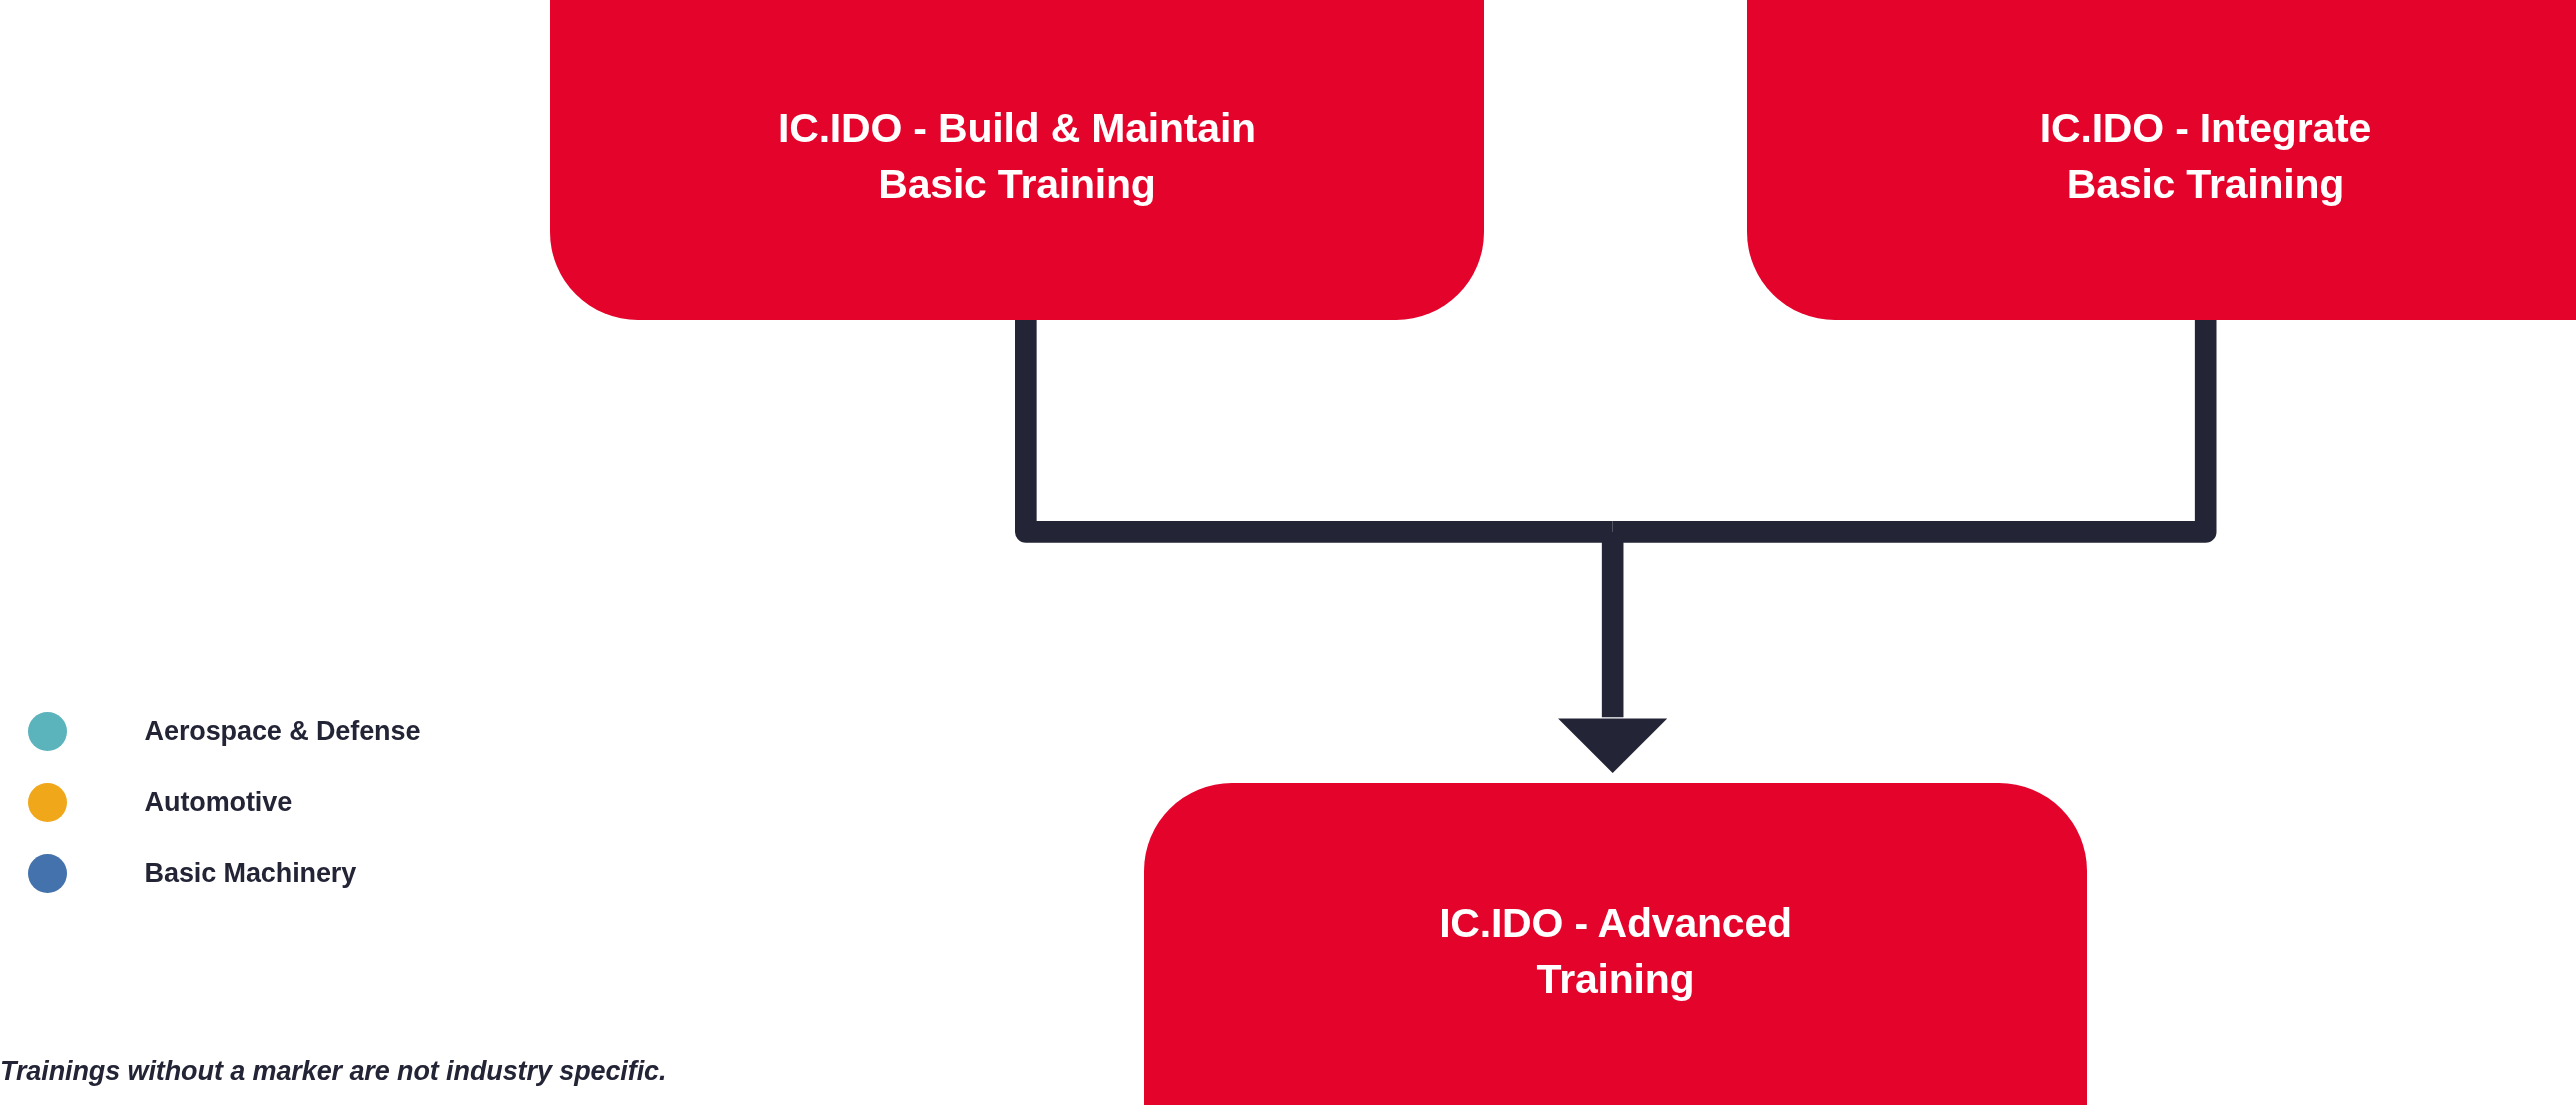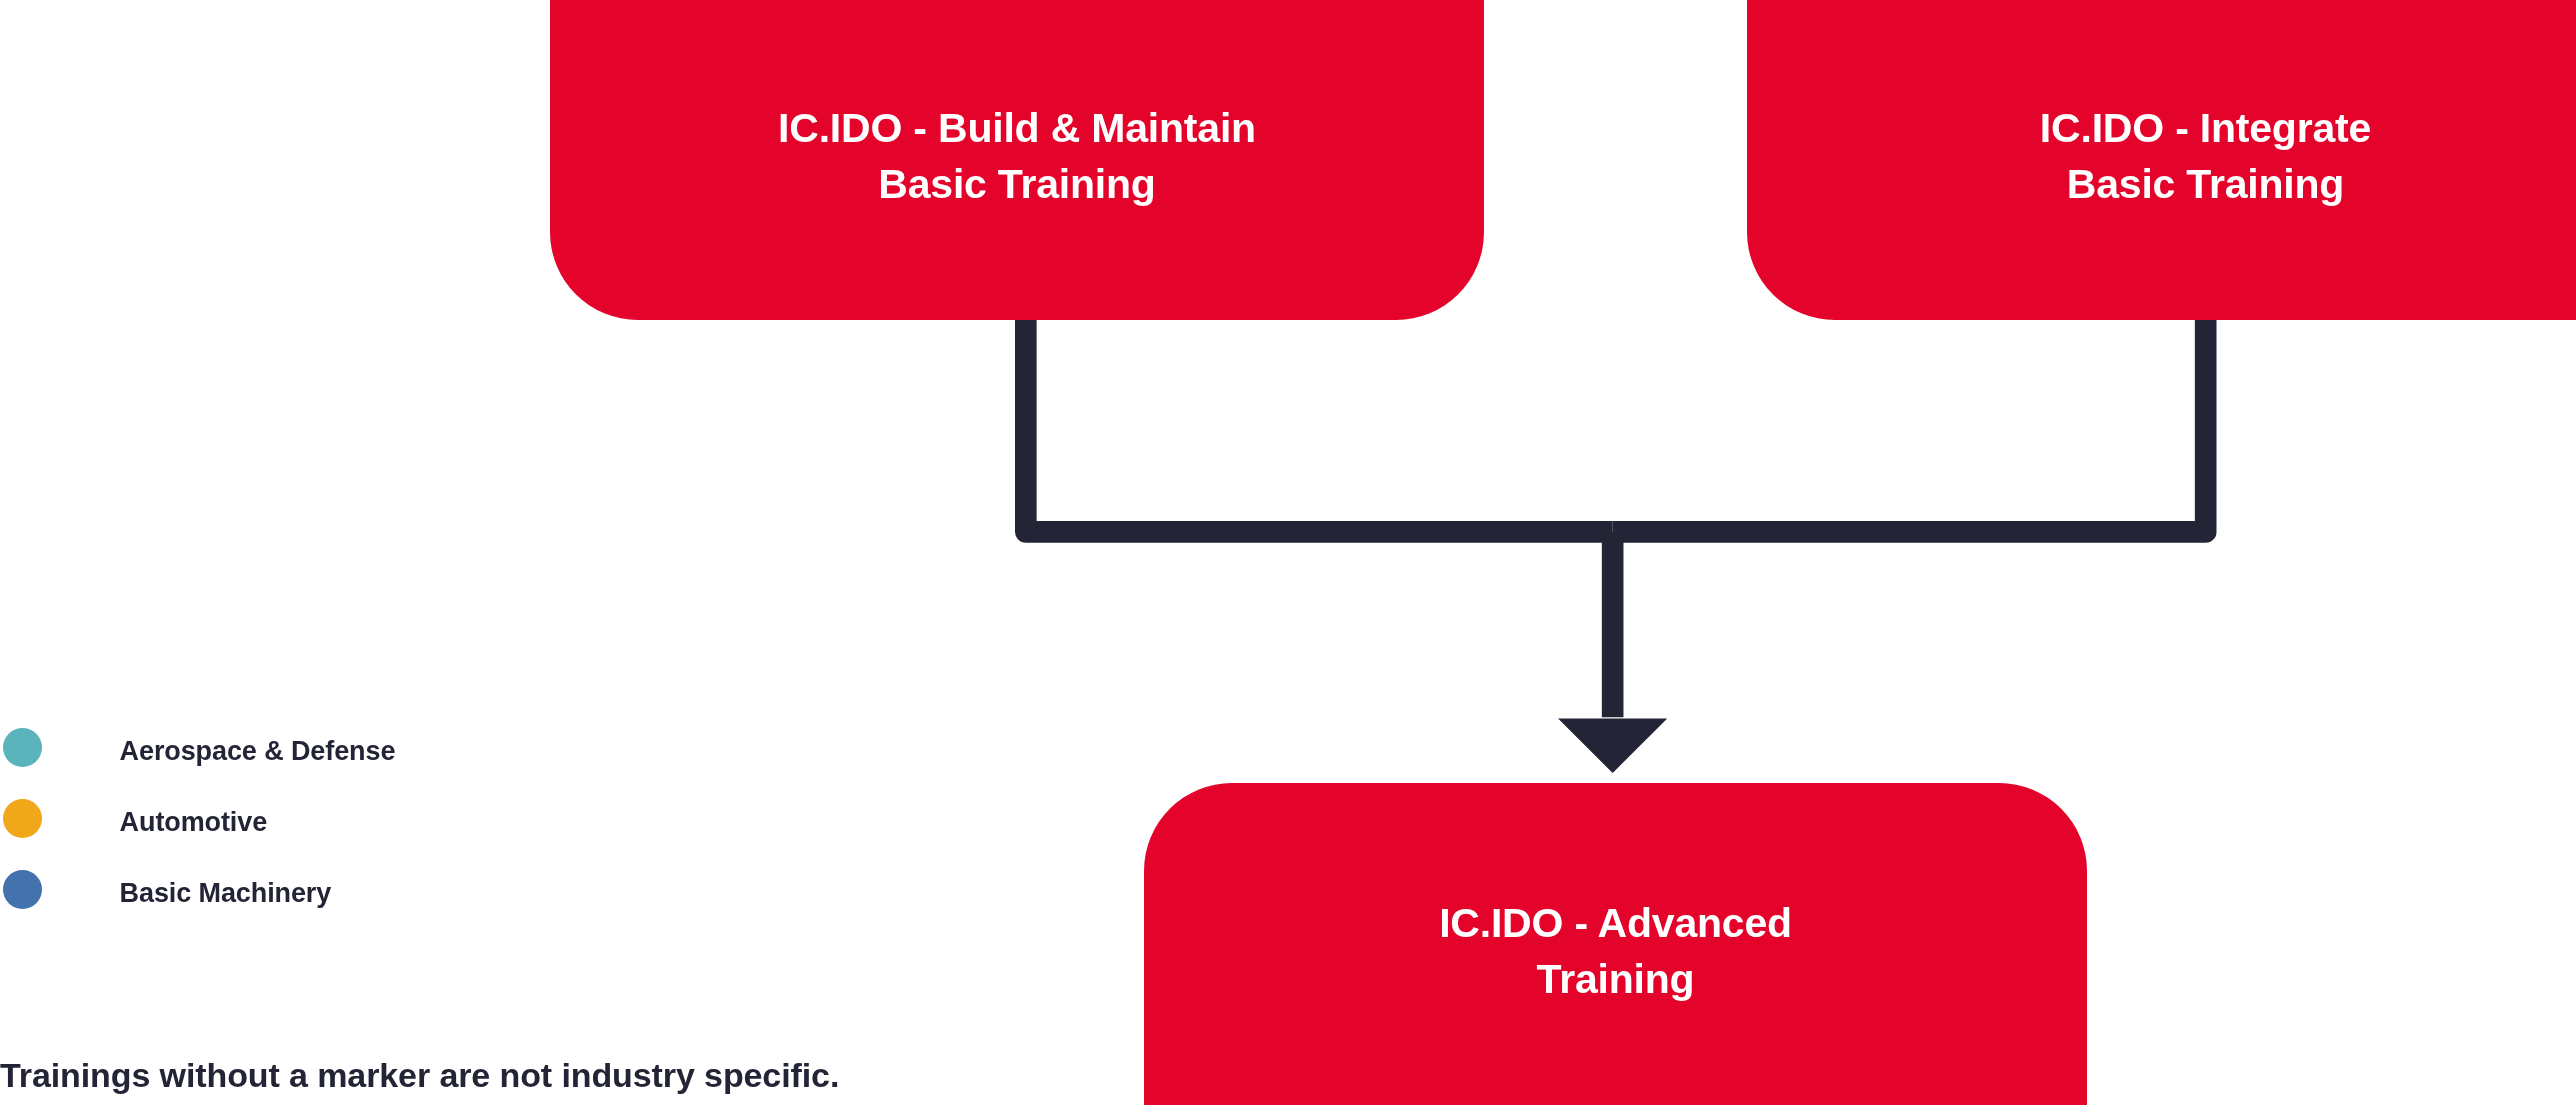--- a/index.html
+++ b/index.html
@@ -79,22 +79,23 @@
 
   
   #legend {
     position: absolute;
     left: 0px;
     top: 696px;
     width: 567px;
   }
   .legend-row {
     display: flex;
-    align-items: flex-end;
+    align-items: center;
     height: 71px;
+    margin-left: 25px;
   }
   .legend-dot {
     width: 39px;
     height: 39px;
     border-radius: 50%;
     margin-left: 2.6px;
     flex: 0 0 auto;
   }
   .legend-label {
     margin-left: 78px;
@@ -102,25 +103,26 @@
     font-weight: 700;
     color: #232536;
     letter-spacing: -0.1px;
     white-space: nowrap;
   }
 
   #legend-note {
     position: absolute;
     left: 0px;
     top: 1056px;
-    font-size: 34px;
+    font-size: 27px;
     font-weight: 700;
     color: #232536;
     letter-spacing: -0.1px;
     white-space: nowrap;
+    font-style: italic;
   }
 </style>
 </head>
 <body>
 
 <div id="canvas">
 
   <svg id="connector" viewBox="0 0 5221 2146" width="2690" height="1106" xmlns="http://www.w3.org/2000/svg">
     <g fill="none" stroke="#232536" stroke-width="42" stroke-linecap="butt" stroke-linejoin="round">
 

